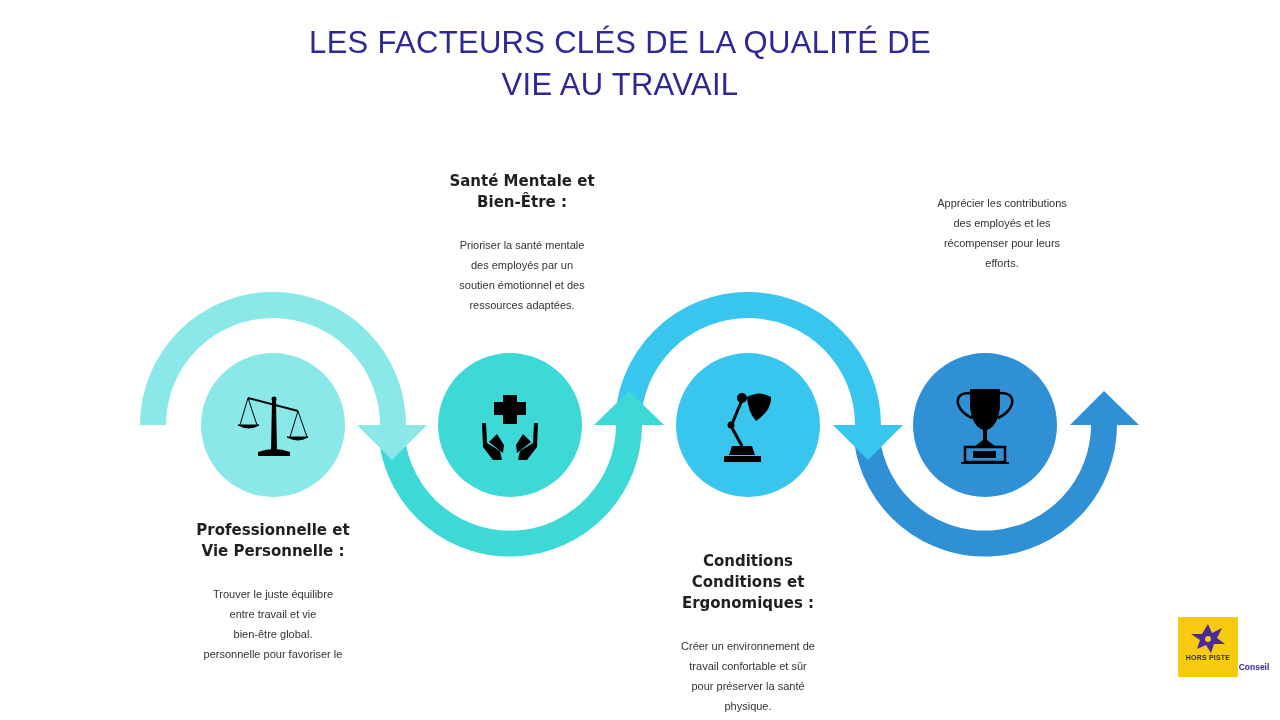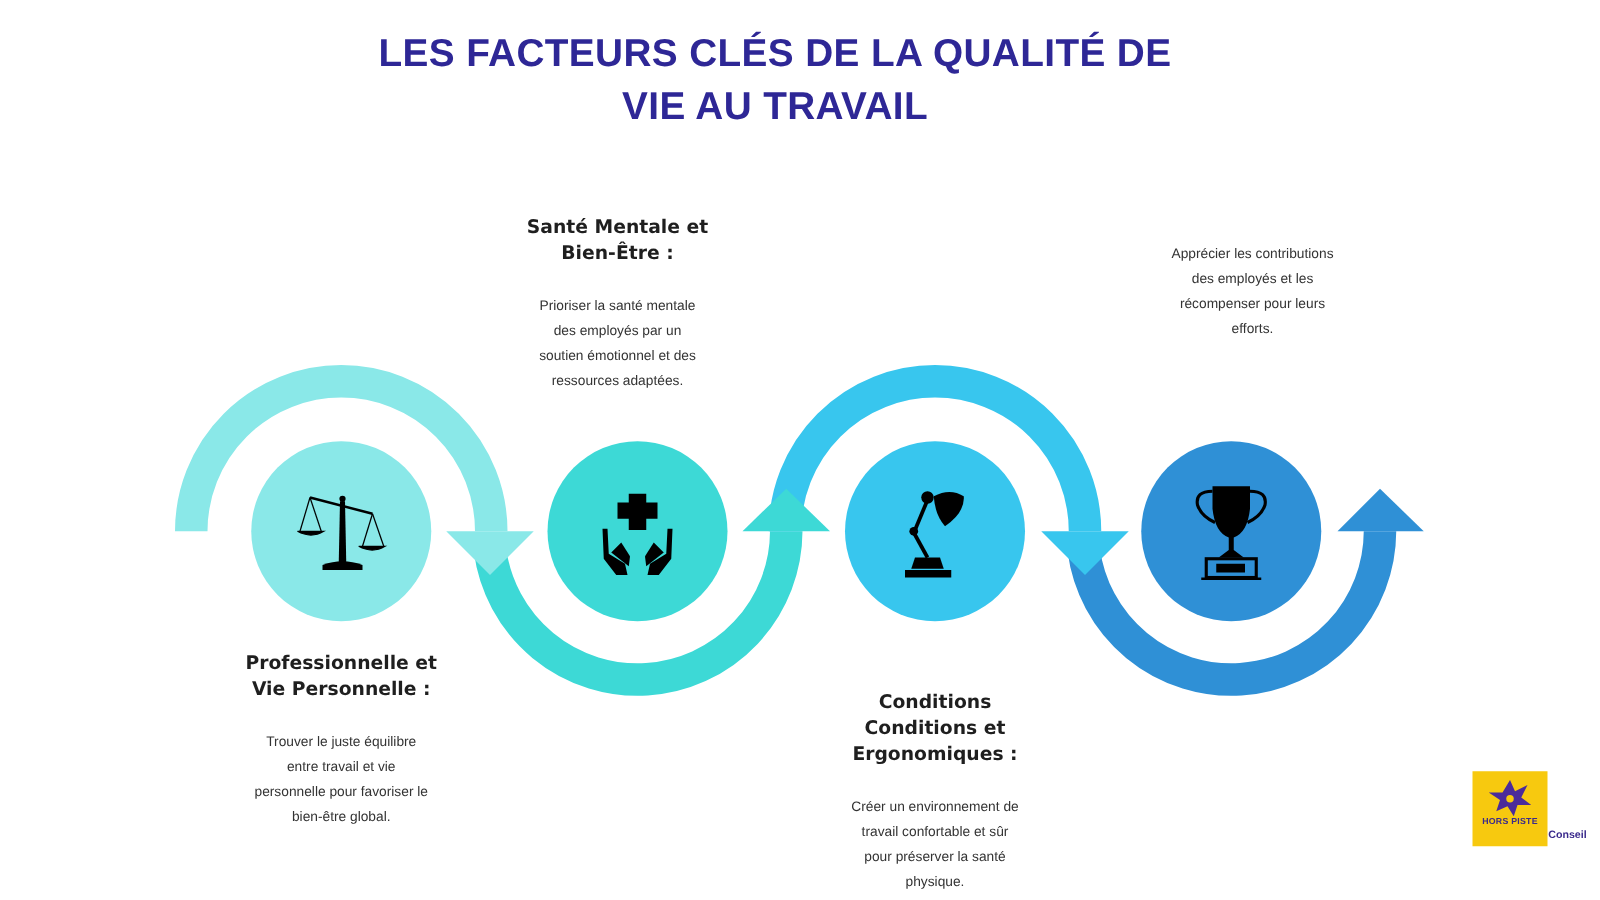--- a/index.html
+++ b/index.html
@@ -1,17 +1,17 @@
 <!DOCTYPE html>
 <html><head>
 <meta charset="utf-8">
 <style>
   html,body{margin:0;padding:0;background:#ffffff;}
   body{width:1280px;height:720px;position:relative;overflow:hidden;font-family:"DejaVu Sans","Liberation Sans",sans-serif;}
-  .title{position:absolute;left:0;top:22px;width:1240px;text-align:center;color:#2e2796;font-family:"Liberation Sans",sans-serif;font-weight:bold;font-size:31px;line-height:42px;letter-spacing:0.3px;}
+  .title{position:absolute;left:0;top:22px;width:1240px;text-align:center;color:#2e2796;font-family:"Liberation Sans",sans-serif;font-weight:normal;font-size:31px;line-height:42px;letter-spacing:0.3px;}
   .title span{display:block;}
   svg.diagram{position:absolute;left:0;top:0;}
   .block{position:absolute;text-align:center;color:#222;}
   .block .h{font-weight:bold;font-size:15px;line-height:21px;color:#1f1f1f;font-family:"DejaVu Sans",sans-serif;}
   .block .h span{display:block;}
   .block .p{margin-top:22px;font-size:11px;line-height:20px;color:#333;font-family:"Liberation Sans",sans-serif;}
   .block .p span{display:block;}
   .logo{position:absolute;left:1178px;top:617px;width:60px;height:60px;background:#f7c90f;}
   .logo .t1{position:absolute;left:0;width:60px;top:37px;text-align:center;font-size:7px;color:#3a2a8c;font-family:"Liberation Sans",sans-serif;font-weight:bold;letter-spacing:0.2px;}
   .logo .t2{position:absolute;left:0;width:72px;top:45px;text-align:center;font-size:8.5px;color:#3a2a8c;font-family:"Liberation Sans",sans-serif;font-weight:bold;padding-left:40px;}
@@ -86,26 +86,26 @@
 </svg>
 
 <div class="block" style="left:163px;top:520px;width:220px;">
   <div class="h">
     <span>Professionnelle et</span>
     <span>Vie Personnelle :</span>
   </div>
   <div class="p">
     <span>Trouver le juste équilibre</span>
     <span>entre travail et vie</span>
+    <span>bien-être global.</span>
     <span>personnelle pour favoriser le</span>
-    <span>bien-être global.</span>
   </div>
 </div>
 
-<div class="block" style="left:384px;top:171px;width:220px;">
+<div class="block" style="left:412px;top:171px;width:220px;">
   <div class="h">
     <span>Santé Mentale et</span>
     <span>Bien-Être :</span>
   </div>
   <div class="p">
     <span>Prioriser la santé mentale</span>
     <span>des employés par un</span>
     <span>soutien émotionnel et des</span>
     <span>ressources adaptées.</span>
   </div>

